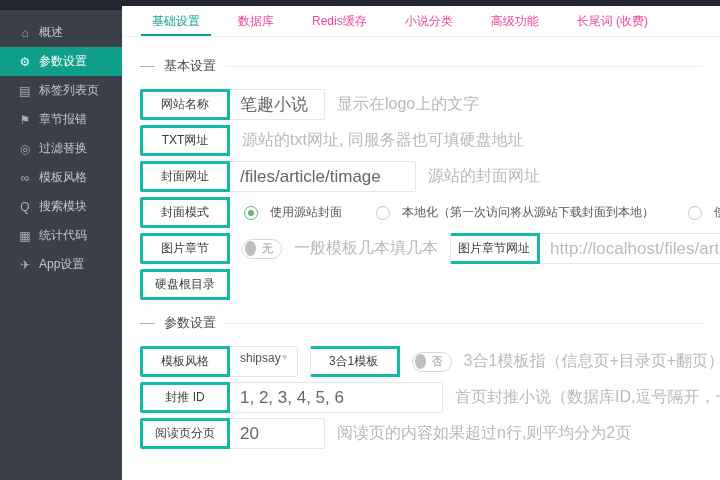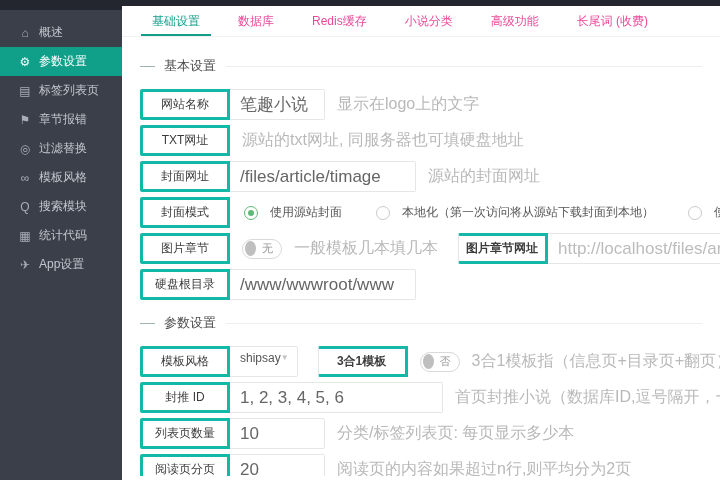--- a/index.html
+++ b/index.html
@@ -54,21 +54,21 @@
     border:1px solid #d9d9d9; border-radius:11px; background:#fff; cursor:pointer; align-self:center; margin-left:12px; }
   .switch .knob { width:15px; height:15px; border-radius:50%; background:#bfbfbf; }
   .switch .st { font-size:11px; color:#999; white-space:nowrap; }
 
   
   .select { display:flex; align-items:center; justify-content:space-between; width:106px; height:31px;
     border:1px solid #e6e6e6; border-left:none; padding:0 8px 8px 10px; font-size:12px; color:#555; cursor:pointer;
     border-radius:0 2px 2px 0; background:#fff; }
   .select .caret { font-size:8px; color:#c2c2c2; }
 
-  .sub-label { margin-left:20px; border-left:1px solid #e6e6e6; border-radius:2px 0 0 2px;font-weight:bold; }
+  .sub-label { margin-left:12px; border-left:1px solid #e6e6e6; border-radius:2px 0 0 2px; }
 </style>
 </head>
 <body>
 
 <div class="app">
   <div class="topbar"></div>
 
   <div class="sidebar">
     <div class="side-item">
       <span class="ico">⌂</span>
@@ -167,21 +167,20 @@
           <span class="knob"></span>
           <span class="st">无</span>
         </div>
         <div class="hint">一般模板几本填几本</div>
         <div class="lbl sub-label">图片章节网址</div>
         <input class="inp w4 ghost" value="http://localhost/files/article/attachment" style="">
       </div>
 
       <div class="row">
         <div class="lbl">硬盘根目录</div>
-        <input class="inp w3" value="/www/wwwroot/www" style="">
       </div>
 
       <div class="section-title" style="margin-top:14px;">
         <span class="dash"></span>
         <span class="txt">参数设置</span>
         <span class="line"></span>
       </div>
 
       <div class="row">
         <div class="lbl">模板风格</div>
@@ -196,25 +195,20 @@
         </div>
         <div class="hint">3合1模板指（信息页+目录页+翻页）合并成一个页面</div>
       </div>
 
       <div class="row">
         <div class="lbl">封推 ID</div>
         <input class="inp w5" value="1, 2, 3, 4, 5, 6" style="">
         <div class="hint">首页封推小说（数据库ID,逗号隔开，一般模板几本填几本）</div>
       </div>
 
-      <div class="row">
-        <div class="lbl">列表页数量</div>
-        <input class="inp w1" value="10" style="">
-        <div class="hint">分类/标签列表页: 每页显示多少本</div>
-      </div>
 
       <div class="row">
         <div class="lbl">阅读页分页</div>
         <input class="inp w1" value="20" style="">
         <div class="hint">阅读页的内容如果超过n行,则平均分为2页</div>
       </div>
 
     </div>
   </div>
 </div>

